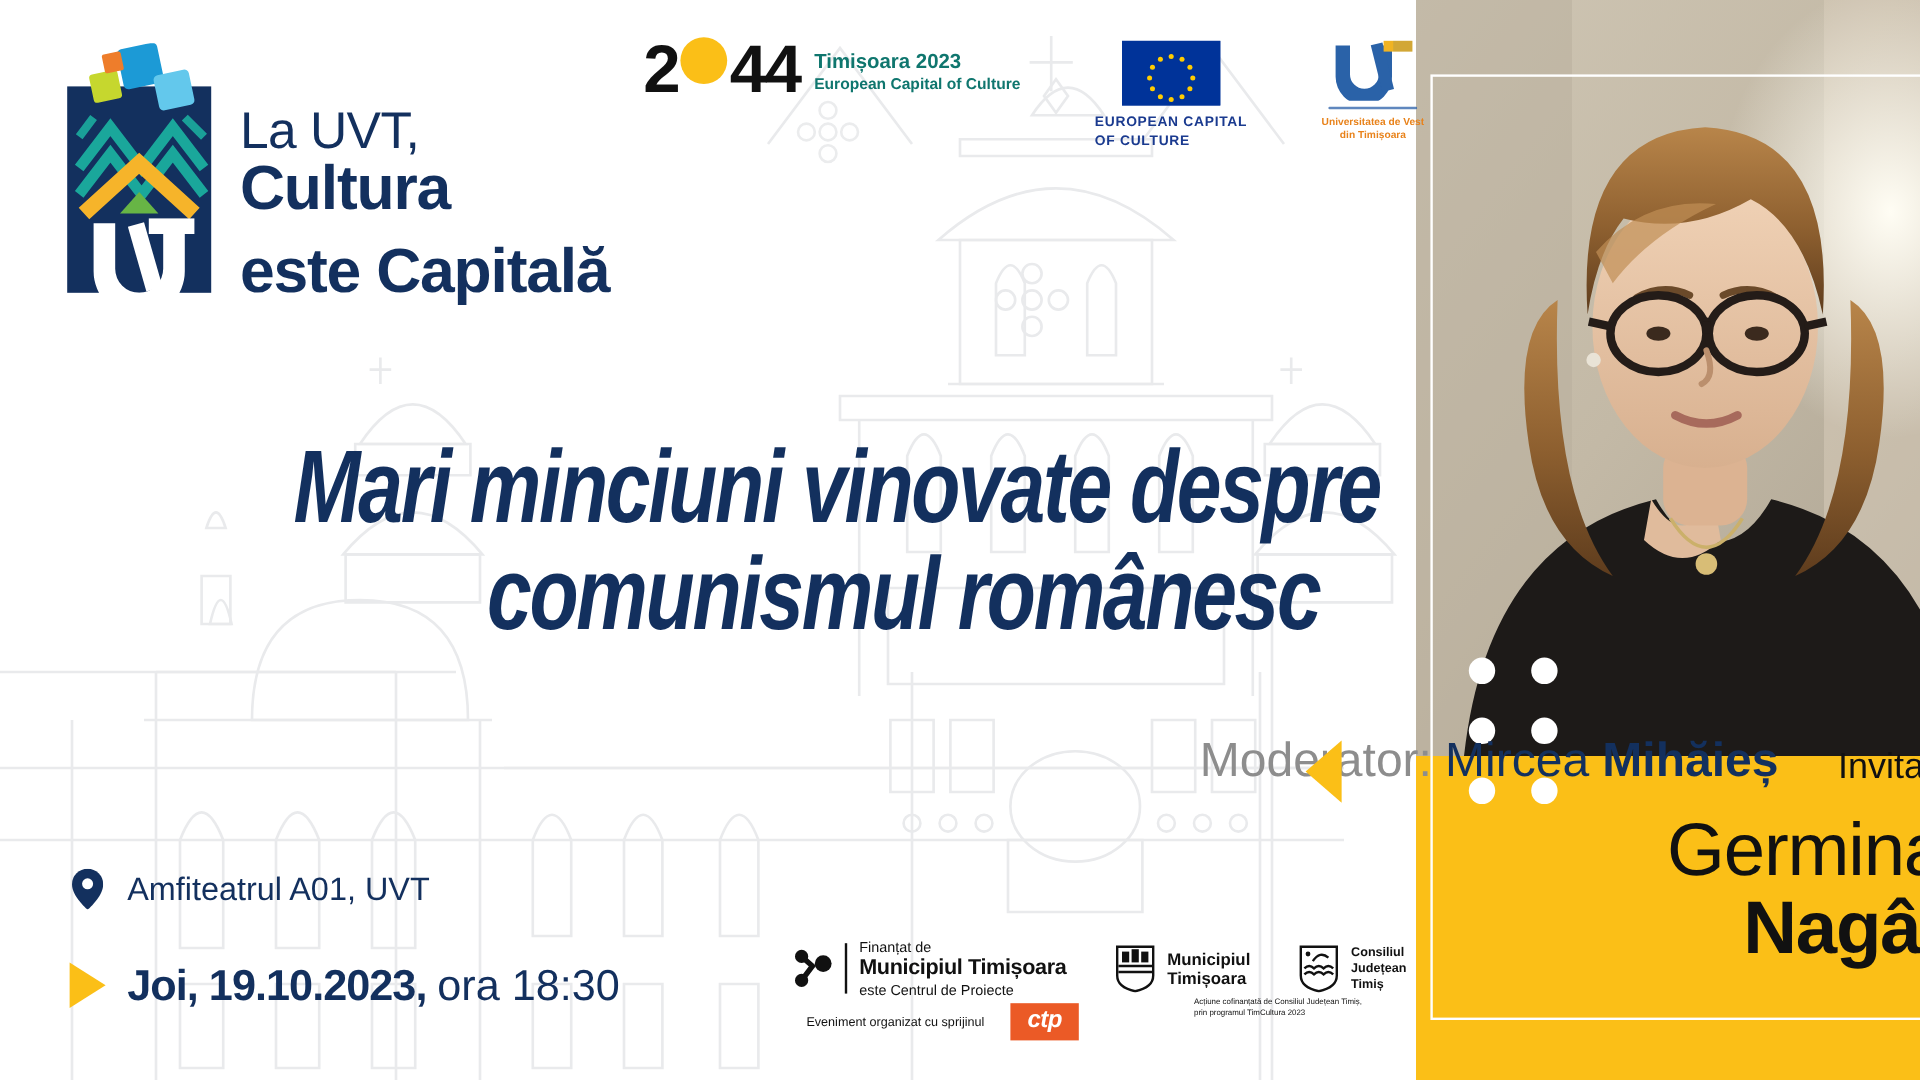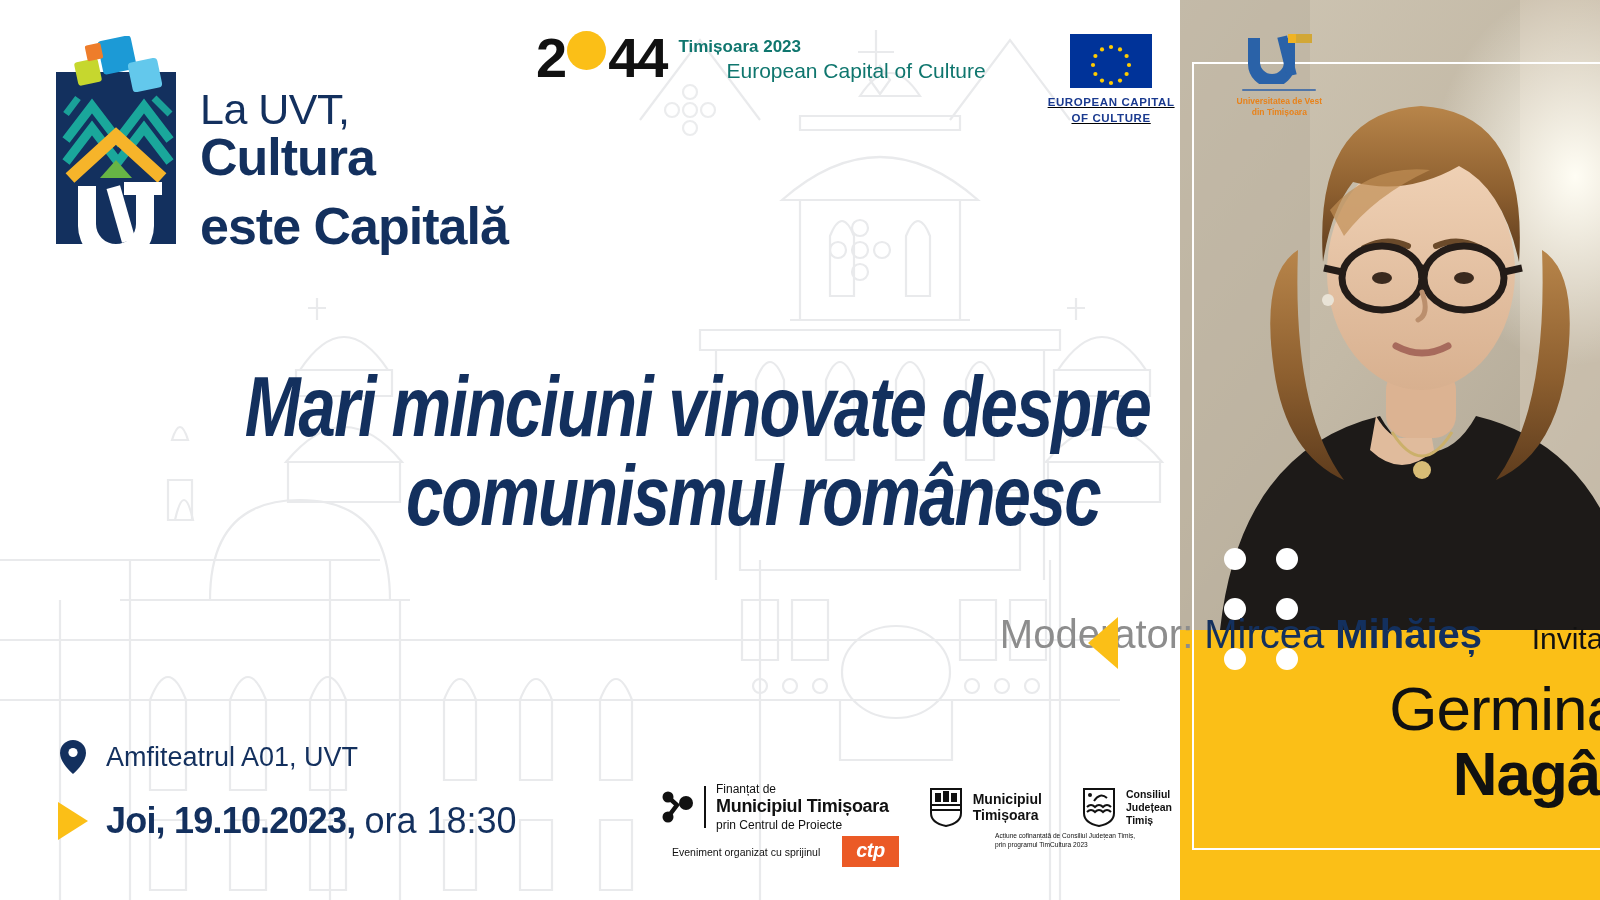--- a/index.html
+++ b/index.html
@@ -22,23 +22,23 @@
   
   .partners { position:absolute; left:536px; top:30px; display:flex; align-items:flex-start; gap:62px; z-index:5; }
 
   .ecoc { display:flex; align-items:center; gap:12px; }
   .ecoc-num { display:flex; align-items:center; font-weight:800; font-size:56px;
               color:#111; letter-spacing:-2px; line-height:1; }
   .ecoc-dot { width:39px; height:39px; border-radius:50%; background:#FBBF17;
               margin:0 2px 16px 2px; display:inline-block; }
   .ecoc-words { color:#0f766e; line-height:1.22; padding-top:4px; }
   .ecoc-w1 { font-size:17px; font-weight:700; }
-  .ecoc-w2 { font-size:21px; font-weight:400;margin-left:48px; }
-
-  .eu { text-align:center; padding-top:4px;text-decoration:underline; }
+  .ecoc-w2 { font-size:13px; font-weight:700; }
+
+  .eu { padding-top:4px; }
   .eu-flag { width:82px; height:54px; background:#003399; position:relative; margin:0 auto; }
   .eu-cap { margin-top:7px; color:#1a3a8f; font-size:11.5px; font-weight:700;
             letter-spacing:0.6px; line-height:1.35; }
 
   .uvtsm { text-align:center; padding-top:2px; }
   .uvtsm-mark { width:74px; height:52px; margin:0 auto; position:relative; }
   .uvtsm-rule { width:74px; height:2px; background:#2a5fa8; margin:5px auto 5px; border-radius:2px; opacity:.75;}
   .uvtsm-cap { color:#E8821A; font-size:8.5px; font-weight:700; line-height:1.3; }
 
   
@@ -53,21 +53,21 @@
                display:flex; align-items:baseline; gap:11px; font-size:40px;margin-left:40px; }
   .mod-label { color:#8d8d8d; font-weight:400; }
   .mod-first { color:#13305E; font-weight:400; }
   .mod-last  { color:#13305E; font-weight:700; }
 
   .mod-arrow { position:absolute; left:1088px; top:617px; width:0; height:0; z-index:6;
                border-top:26px solid transparent; border-bottom:26px solid transparent;
                border-right:30px solid #FBBF17; }
 
   
-  .venue { position:absolute; left:60px; top:740px; display:flex; align-items:center; gap:20px; z-index:5;justify-content:center; }
+  .venue { position:absolute; left:60px; top:724px; display:flex; align-items:center; gap:20px; z-index:5;justify-content:center; }
   .pin { width:26px; height:34px; position:relative; flex:0 0 auto; }
   .venue-txt { color:#13305E; font-size:27px; font-weight:400; }
 
   .datetime { position:absolute; left:58px; top:800px; display:flex; align-items:center; gap:18px; z-index:5; }
   .tri { width:0;height:0; border-top:19px solid transparent; border-bottom:19px solid transparent;
          border-left:30px solid #FBBF17; flex:0 0 auto; }
   .dt-line { display:flex; align-items:baseline; gap:9px; color:#13305E; font-size:36px; }
   .dt-bold { font-weight:800; letter-spacing:-0.8px; }
   .dt-reg  { font-weight:400; }
 
@@ -325,21 +325,21 @@
           <circle cx="26" cy="13" r="7" fill="#111"></circle>
           <circle cx="8" cy="7" r="5.5" fill="#111"></circle>
           <circle cx="8" cy="27" r="5.5" fill="#111"></circle>
           <path d="M8 7 L17 15 L8 27" stroke="#111" stroke-width="4.5" fill="none"></path>
         </svg>
       </div>
       <div class="f-div"></div>
       <div class="f-txt">
         <div class="f-t1">Finanțat de</div>
         <div class="f-t2">Municipiul Timișoara</div>
-        <div class="f-t3">prin Centrul de Proiecte</div>
+        <div class="f-t3">este Centrul de Proiecte</div>
       </div>
     </div>
 
     <div class="f-block">
       <div class="crest">
         <svg viewBox="0 0 34 40" width="34" height="40">
           <path d="M2 2 h30 v24 q0 10 -15 13 q-15 -3 -15 -13 z" fill="#fff" stroke="#111" stroke-width="2"></path>
           <rect x="6" y="6" width="6" height="9" fill="#111"></rect>
           <rect x="14" y="4" width="6" height="11" fill="#111"></rect>
           <rect x="22" y="6" width="6" height="9" fill="#111"></rect>

